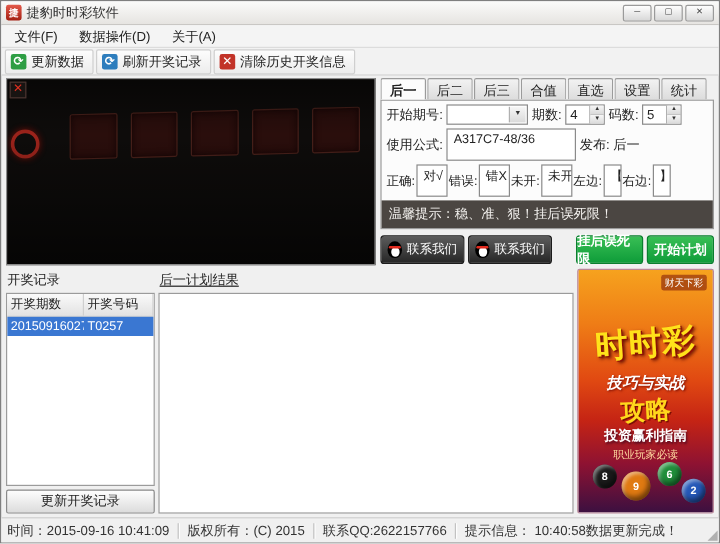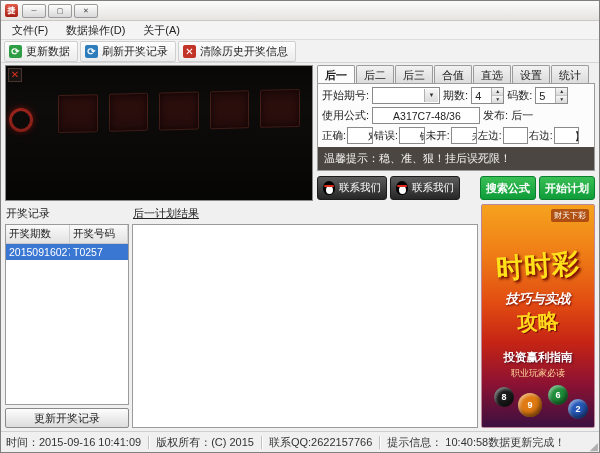--- a/index.html
+++ b/index.html
@@ -143,22 +143,22 @@
   }
   .spin { display:flex; height:17px; border:1px solid #8a8a8a; background:#fff; }
   .spin-val { width:19px; padding:2px 2px 0 3px; font-size:11px; }
   .spin-btns { width:12px; display:flex; flex-direction:column; border-left:1px solid #b0b0b0; }
   .spin-btns div {
     flex:1; font-size:5px; line-height:7px; text-align:center; color:#333;
     background:linear-gradient(#f6f6f6,#dadada);
   }
   .spin-btns div:first-child { border-bottom:1px solid #c5c5c5; }
   .txtbox {
-    height:17px; border:1px solid #8a8a8a; background:#fff;
-    padding:2px 3px 0 20px; font-size:10.5px; overflow:hidden;
+    height:27px; border:1px solid #8a8a8a; background:#fff;
+    padding:2px 3px 0 5px; font-size:10.5px; overflow:hidden;
   }
   .w-formula { width:108px; }
   .w-s { width:26px; }
   .w-xs { width:15px; }
   .tip-strip {
     margin:2px -4px 0 -4px;
     background:#4b4642; color:#f4f2ef;
     padding:4px 6px; font-size:11px;
     flex:0 0 auto;
   }
@@ -214,21 +214,21 @@
     text-align:right;
   }
   .ad-brand { align-self:flex-end; margin:4px 5px 0 0; font-size:8px; background:rgba(120,20,10,.55); padding:1px 3px; border-radius:2px; }
   .ad-title {
     margin-top:26px; font-size:27px; font-weight:bold; color:#ffe21a;
     text-shadow:1px 1px 0 #8e1005, 2px 2px 3px #5b0a02;
     transform:rotate(-4deg); letter-spacing:1px;
   }
   .ad-sub { margin-top:6px; font-size:13px; font-weight:bold; font-style:italic; text-shadow:1px 1px 2px #7a0e04; }
   .ad-sub2 { font-size:21px; font-weight:bold; color:#ffd71c; text-shadow:1px 1px 0 #7a0e04; transform:rotate(-3deg); }
-  .ad-line { margin-top:14px; font-size:11.5px; font-weight:bold; text-shadow:1px 1px 2px #500a20; }
+  .ad-line { font-size:11.5px; font-weight:bold; text-shadow:1px 1px 2px #500a20; }
   .ad-line2 { margin-top:2px; font-size:9px; color:#ffd9a0; }
   .balls { position:absolute; left:0; right:0; bottom:6px; height:44px; }
   .ball {
     position:absolute; width:20px; height:20px; border-radius:50%;
     color:#fff; font-size:9px; font-weight:bold;
     display:flex; align-items:center; justify-content:center;
     box-shadow:inset -2px -3px 4px rgba(0,0,0,.5), inset 2px 2px 3px rgba(255,255,255,.45);
   }
   .ball.b8 { background:#1b1b1b; left:12px; bottom:14px; }
   .ball.b9 { background:#e07a12; left:36px; bottom:4px; width:24px; height:24px; }
@@ -247,20 +247,21 @@
   .sep { width:1px; height:13px; background:#c2c2c2; box-shadow:1px 0 0 #fdfdfd; }
   .grip { position:absolute; right:1px; bottom:0; color:#b0b0b0; font-size:11px; line-height:11px; }
 </style>
 </head>
 <body>
 
 <div class="window">
 
   <div class="titlebar">
     <div class="app-icon">捷</div>
+    <div class="title-text">捷豹时时彩软件</div>
     <div class="win-controls">
       <div class="win-btn">─</div>
       <div class="win-btn">▢</div>
       <div class="win-btn">✕</div>
     </div>
   </div>
 
   <div class="menubar">
     <div class="menu-item">文件(F)</div>
     <div class="menu-item">数据操作(D)</div>
@@ -366,21 +367,21 @@
           <span>联系我们</span>
         </div>
         <div class="qq-btn">
           <span class="penguin">
             <span class="body"></span>
               <span class="belly"></span>
               <span class="scarf"></span>
           </span>
           <span>联系我们</span>
         </div>
-        <div class="green-btn first">搜索公式</div>
+        <div class="green-btn first">挂后误死限</div>
         <div class="green-btn">开始计划</div>
       </div>
     </div>
   </div>
 
   <div class="bottom">
 
     <div class="records">
       <div class="panel-label">开奖记录</div>
       <div class="rec-table">

